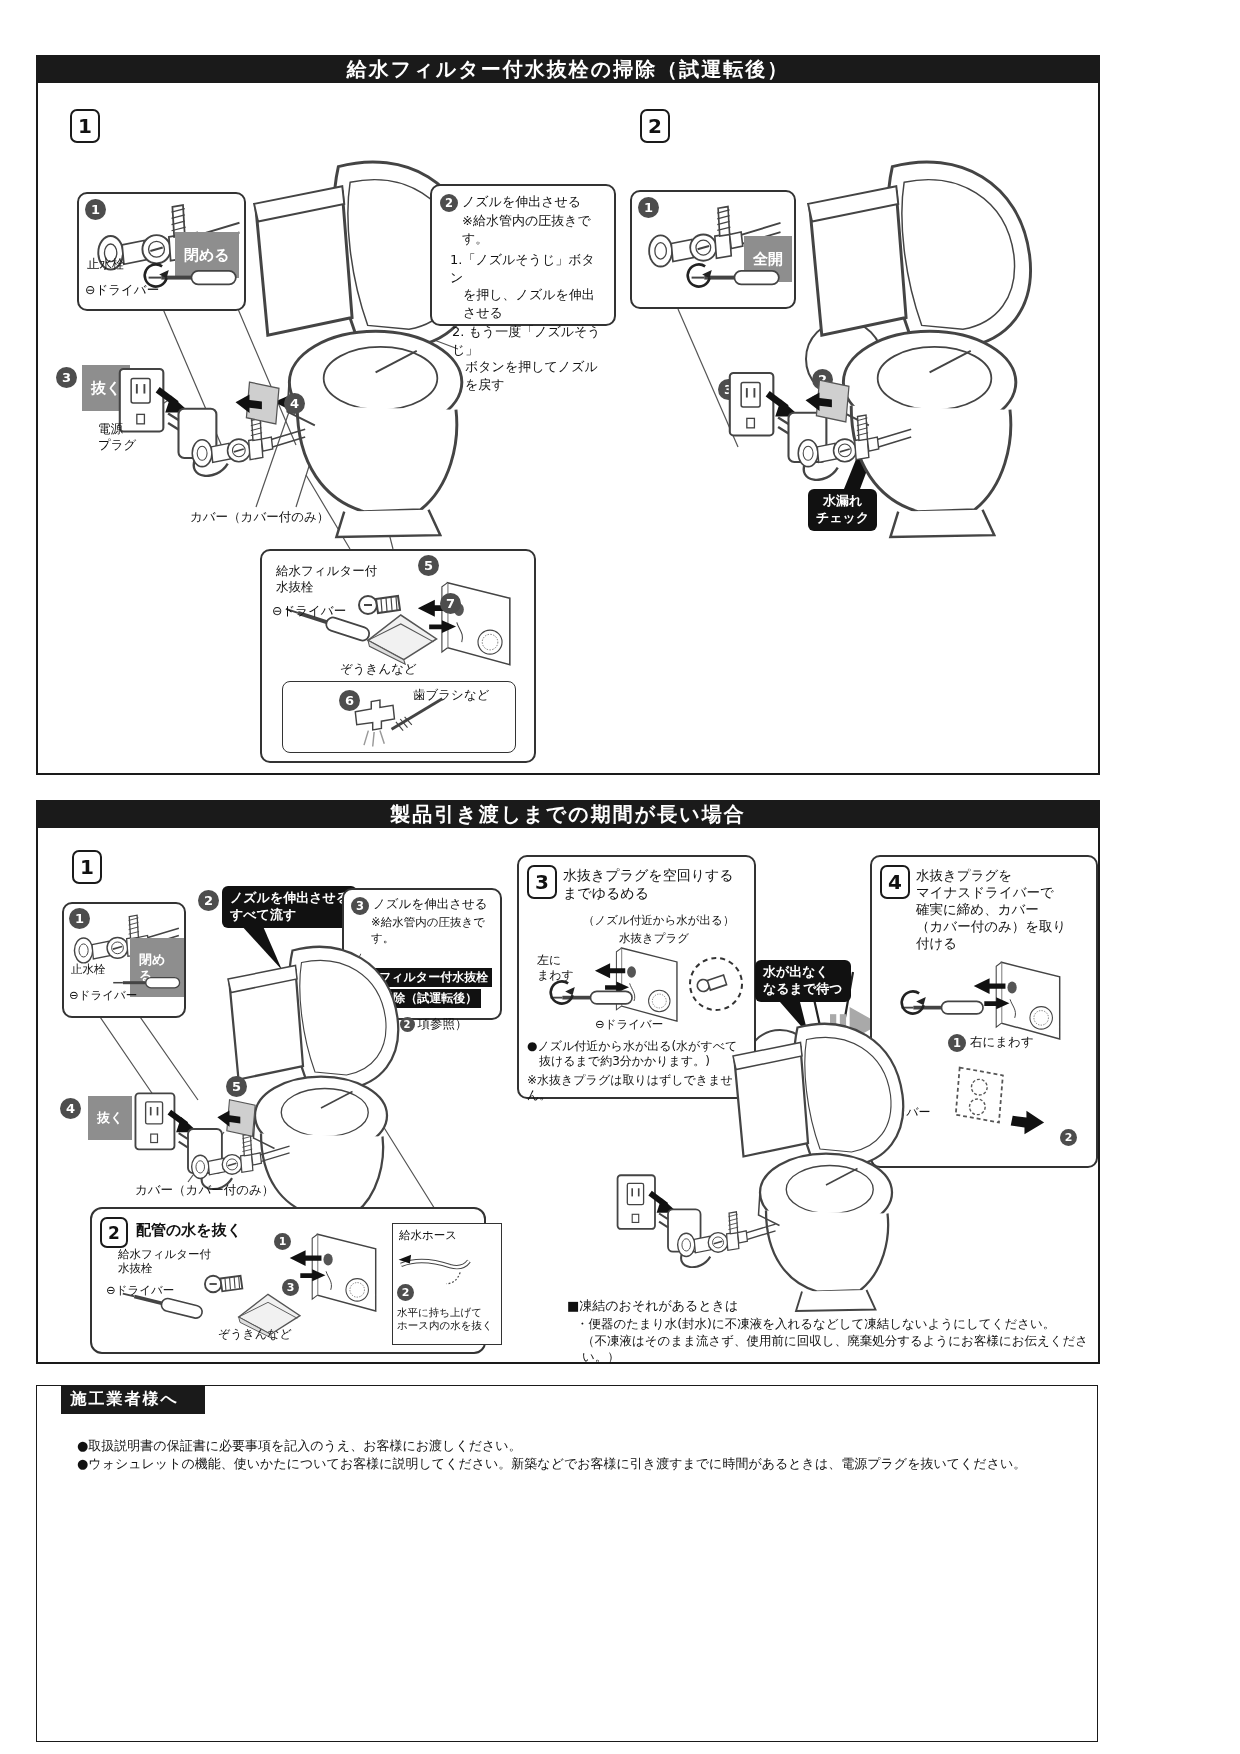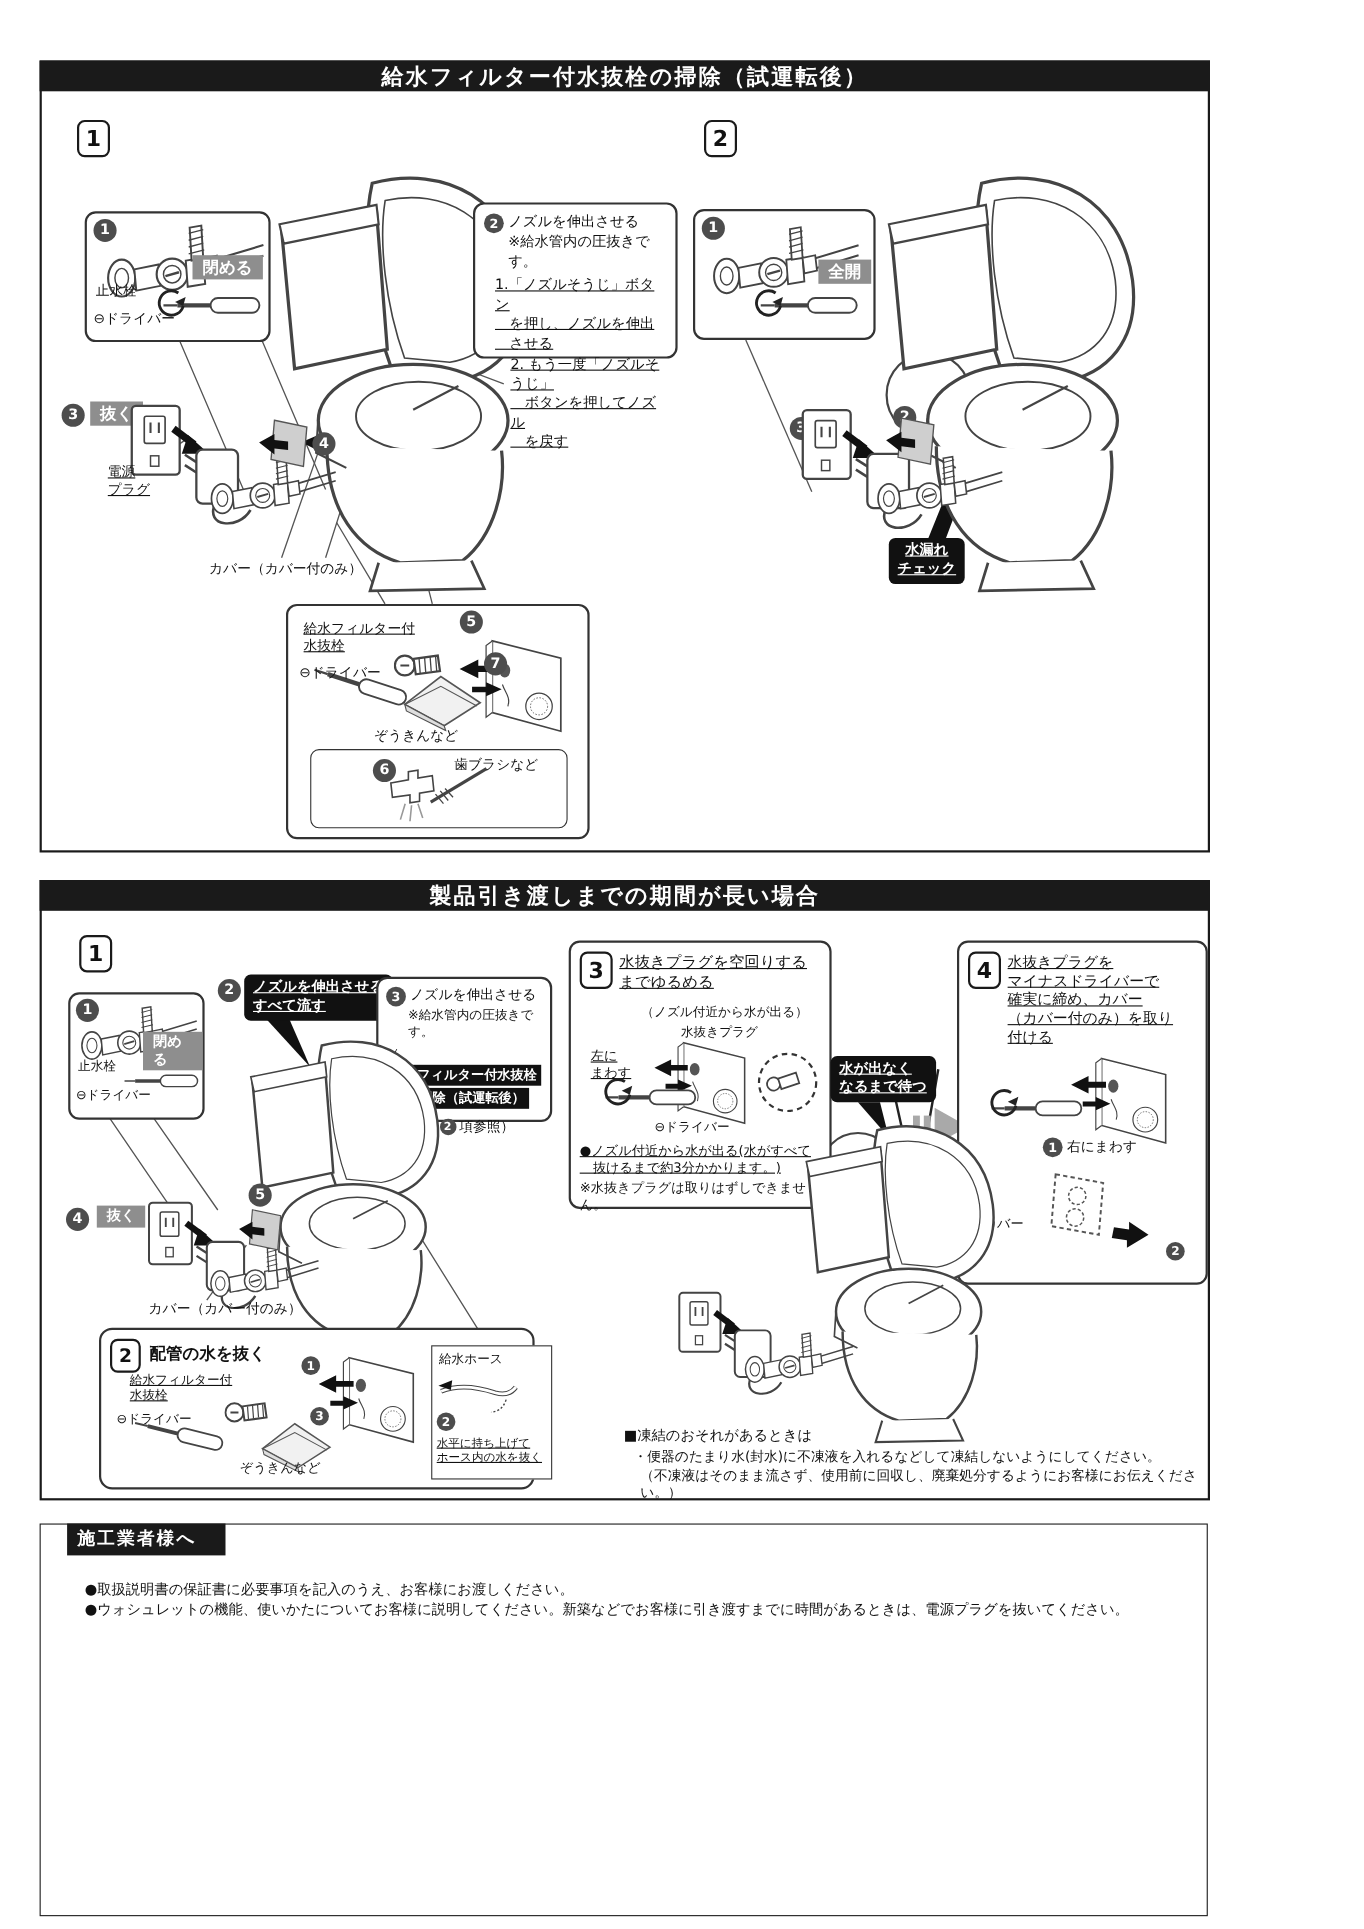--- a/index.html
+++ b/index.html
@@ -8,26 +8,26 @@
   .abs{position:absolute;}
   .sec{position:absolute;border:2px solid #1a1a1a;background:#fff;}
   .hdr{position:absolute;left:-2px;top:-2px;right:-2px;height:28px;background:#1a1a1a;color:#fff;
        font-weight:bold;font-size:20px;line-height:28px;text-align:center;letter-spacing:2px;}
   .mark{position:absolute;width:26px;height:30px;border:2.5px solid #1a1a1a;border-radius:7px;background:#fff;
         font-size:20px;font-weight:bold;display:flex;align-items:center;justify-content:center;}
   .circ{position:absolute;width:21px;height:21px;border-radius:50%;background:#4d4d4d;color:#fff;
         font-size:13px;font-weight:bold;display:flex;align-items:center;justify-content:center;}
   .circ.sm{width:17px;height:17px;font-size:11px;}
   .gbadge{position:absolute;background:#8e8e8e;color:#fff;font-weight:bold;font-size:15px;
-          padding:2px 9px;line-height:1.2;}
+          padding:14px 9px;line-height:1.2;}
   .blk{position:absolute;background:#111;color:#fff;font-weight:bold;font-size:13px;
        padding:4px 8px;border-radius:6px;line-height:1.3;}
   .rbox{position:absolute;border:2px solid #333;border-radius:10px;background:#fff;}
   .lbl{position:absolute;font-size:12.5px;line-height:1.25;color:#111;}
-  .pre{white-space:pre-line;text-decoration:underline;}
+  .pre{white-space:pre-line;}
   .row{display:flex;align-items:flex-start;gap:4px;}
   .ic{width:18px;height:18px;border-radius:50%;background:#4d4d4d;color:#fff;font-size:11.5px;font-weight:bold;
       display:inline-flex;align-items:center;justify-content:center;flex:0 0 auto;margin-top:1px;}
   .ct{font-size:13px;line-height:1.35;}
   .hl{display:inline-block;background:#111;color:#fff;font-weight:bold;font-size:12px;padding:1px 4px;margin:1px 0;}
   .refbox{display:inline-flex;width:16px;height:19px;border:2px solid #111;border-radius:4px;font-weight:bold;
           font-size:13px;align-items:center;justify-content:center;background:#fff;}
   .minic{display:inline-flex;width:15px;height:15px;border-radius:50%;background:#4d4d4d;color:#fff;
          font-size:10px;font-weight:bold;align-items:center;justify-content:center;vertical-align:-2px;}
   svg{display:block;}
@@ -188,21 +188,21 @@
 
   <div class="rbox" style="left:392px;top:127px;width:186px;height:142px;padding:7px 8px;box-sizing:border-box;">
     <div class="row">
       <span class="ic">2</span>
       <span class="ct">ノズルを伸出させる</span>
     </div>
     <div class="ct" style="margin-left:22px;">※給水管内の圧抜きです。</div>
     <div class="ct pre" style="margin-left:10px;margin-top:4px;">1.「ノズルそうじ」ボタン
 　を押し、ノズルを伸出
 　させる</div>
-    <div class="ct pre" style="margin-left:24px;margin-top:2px;">2. もう一度「ノズルそうじ」
+    <div class="ct pre" style="margin-left:12px;margin-top:2px;">2. もう一度「ノズルそうじ」
 　ボタンを押してノズル
 　を戻す</div>
   </div>
 
   <div class="circ" style="left:18px;top:310px;">
         <span>3</span>
       </div>
   <div class="gbadge" style="left:44px;top:308px;"><span>抜く</span></div>
   <svg class="abs" style="left:78px;top:308px;" width="125" height="112" viewBox="0 0 132 118">
         <use href="#sym-outlet"></use>

